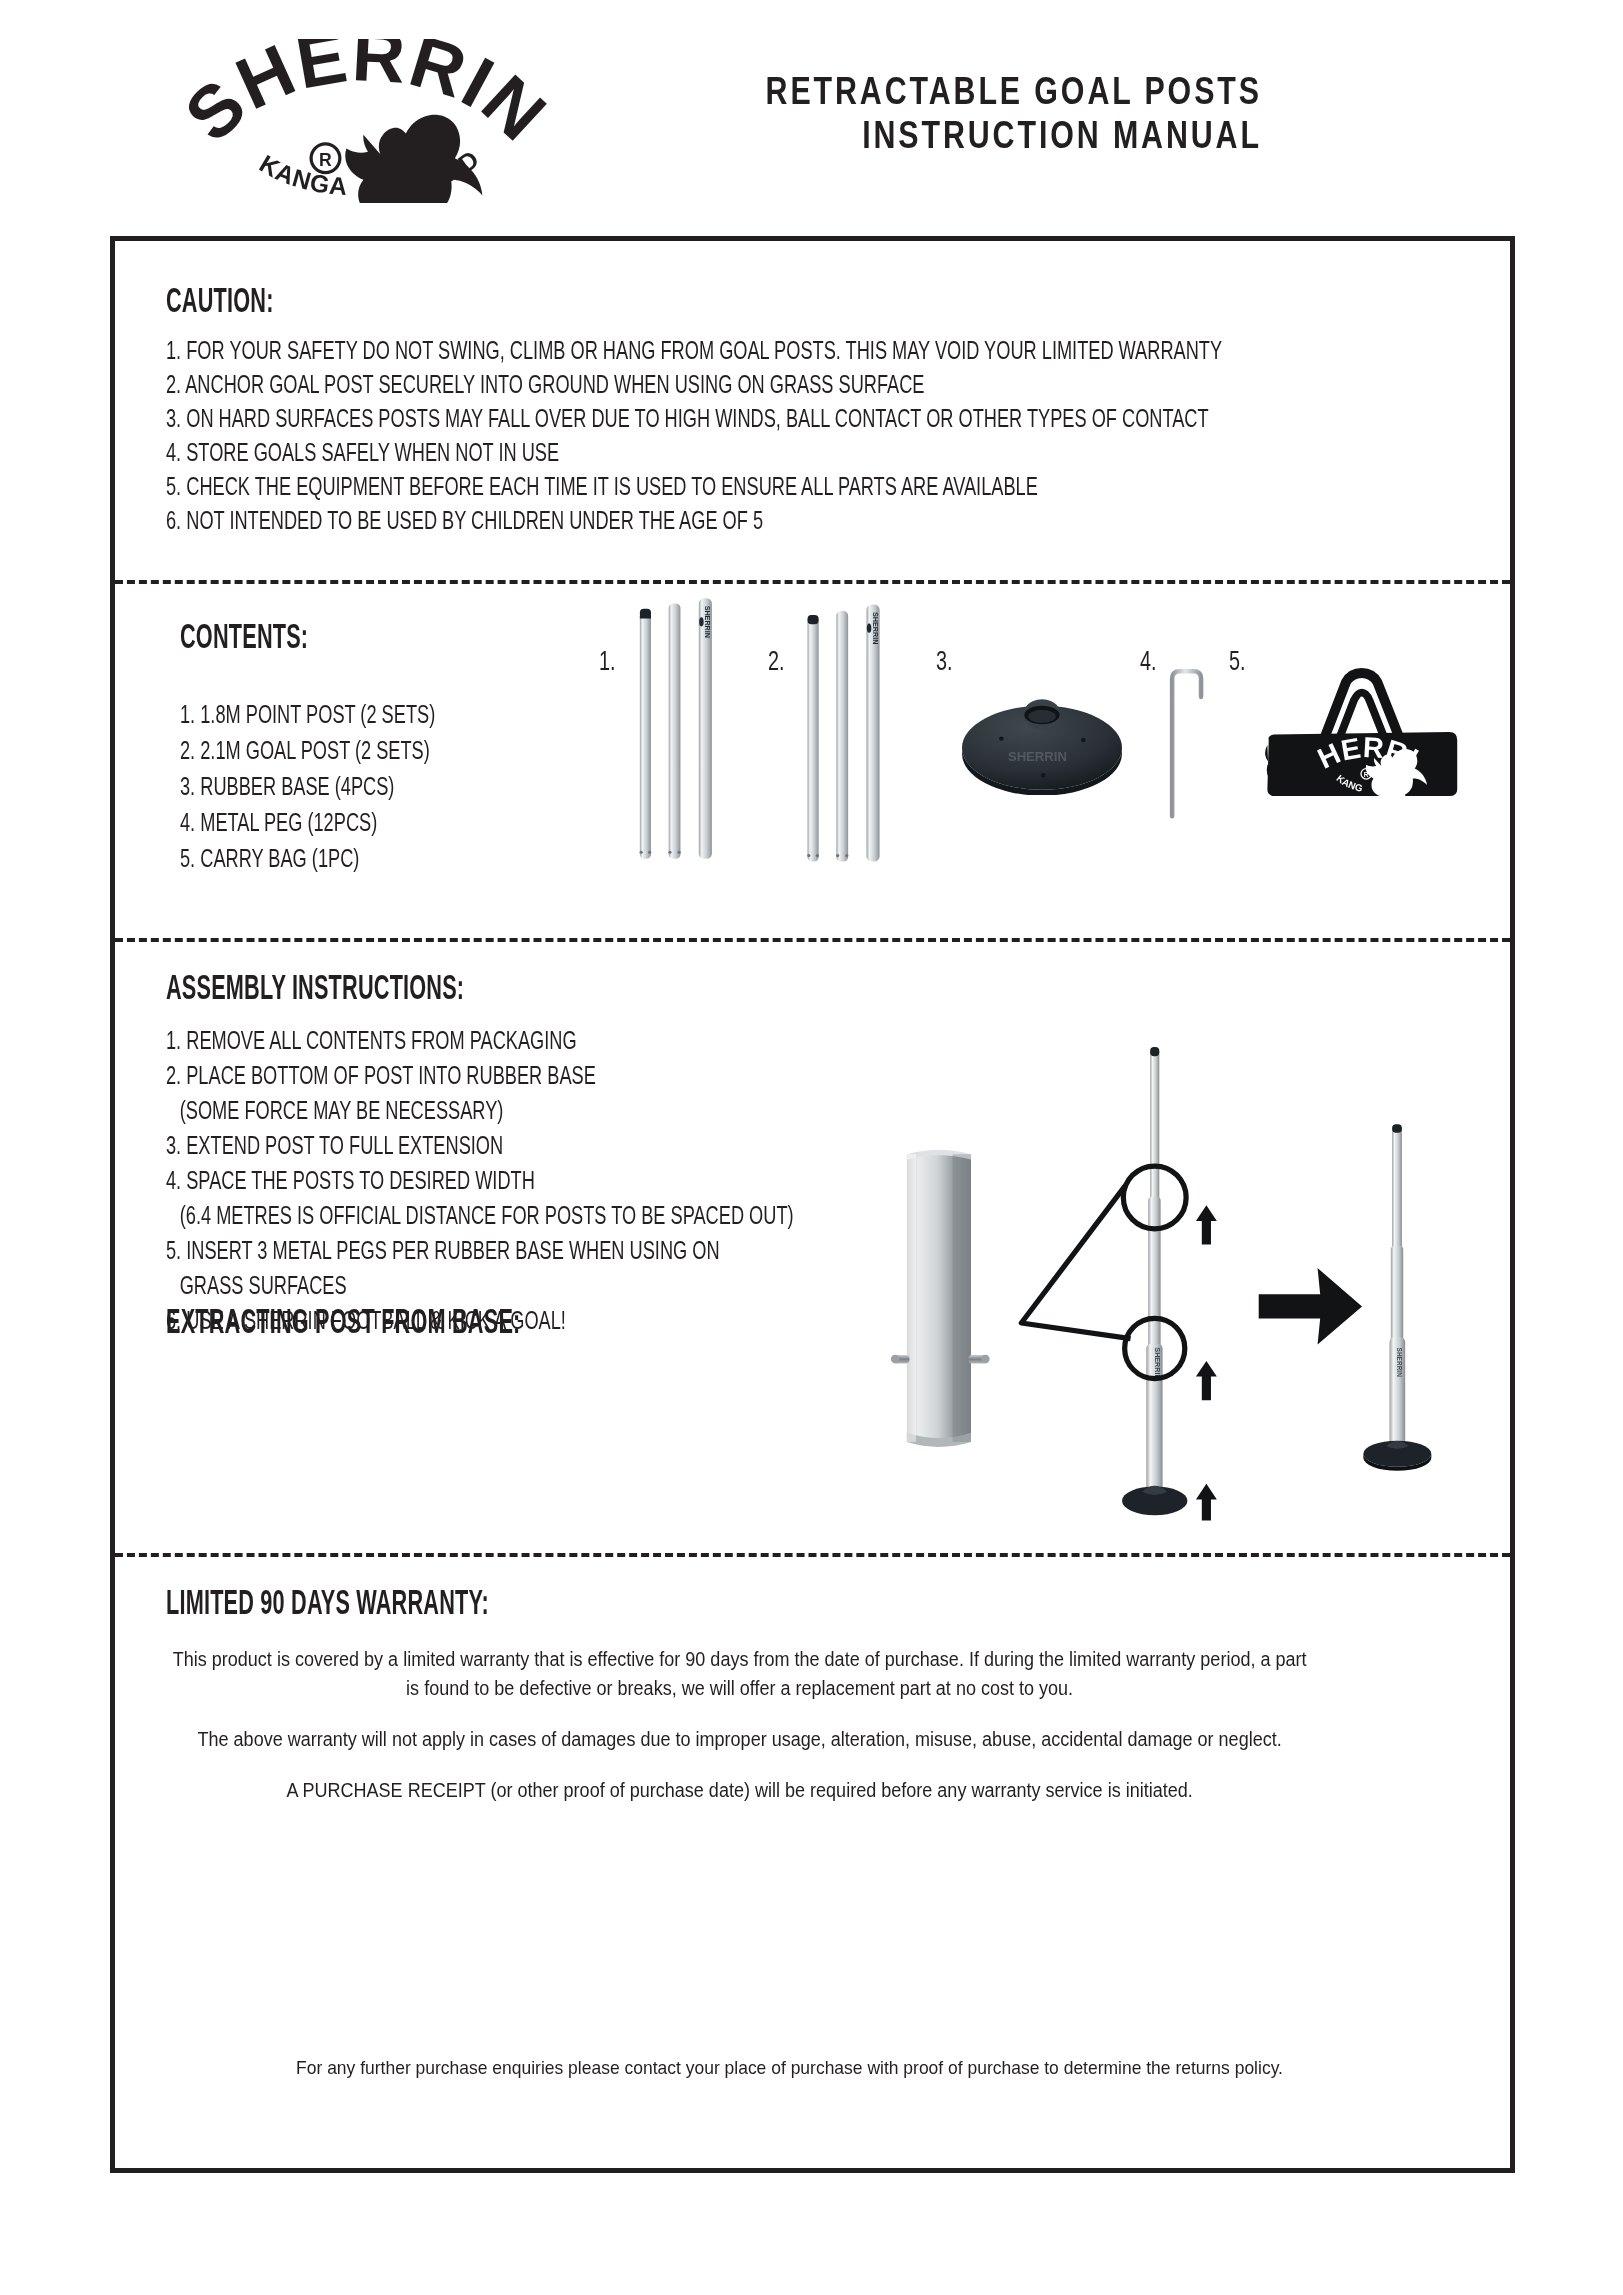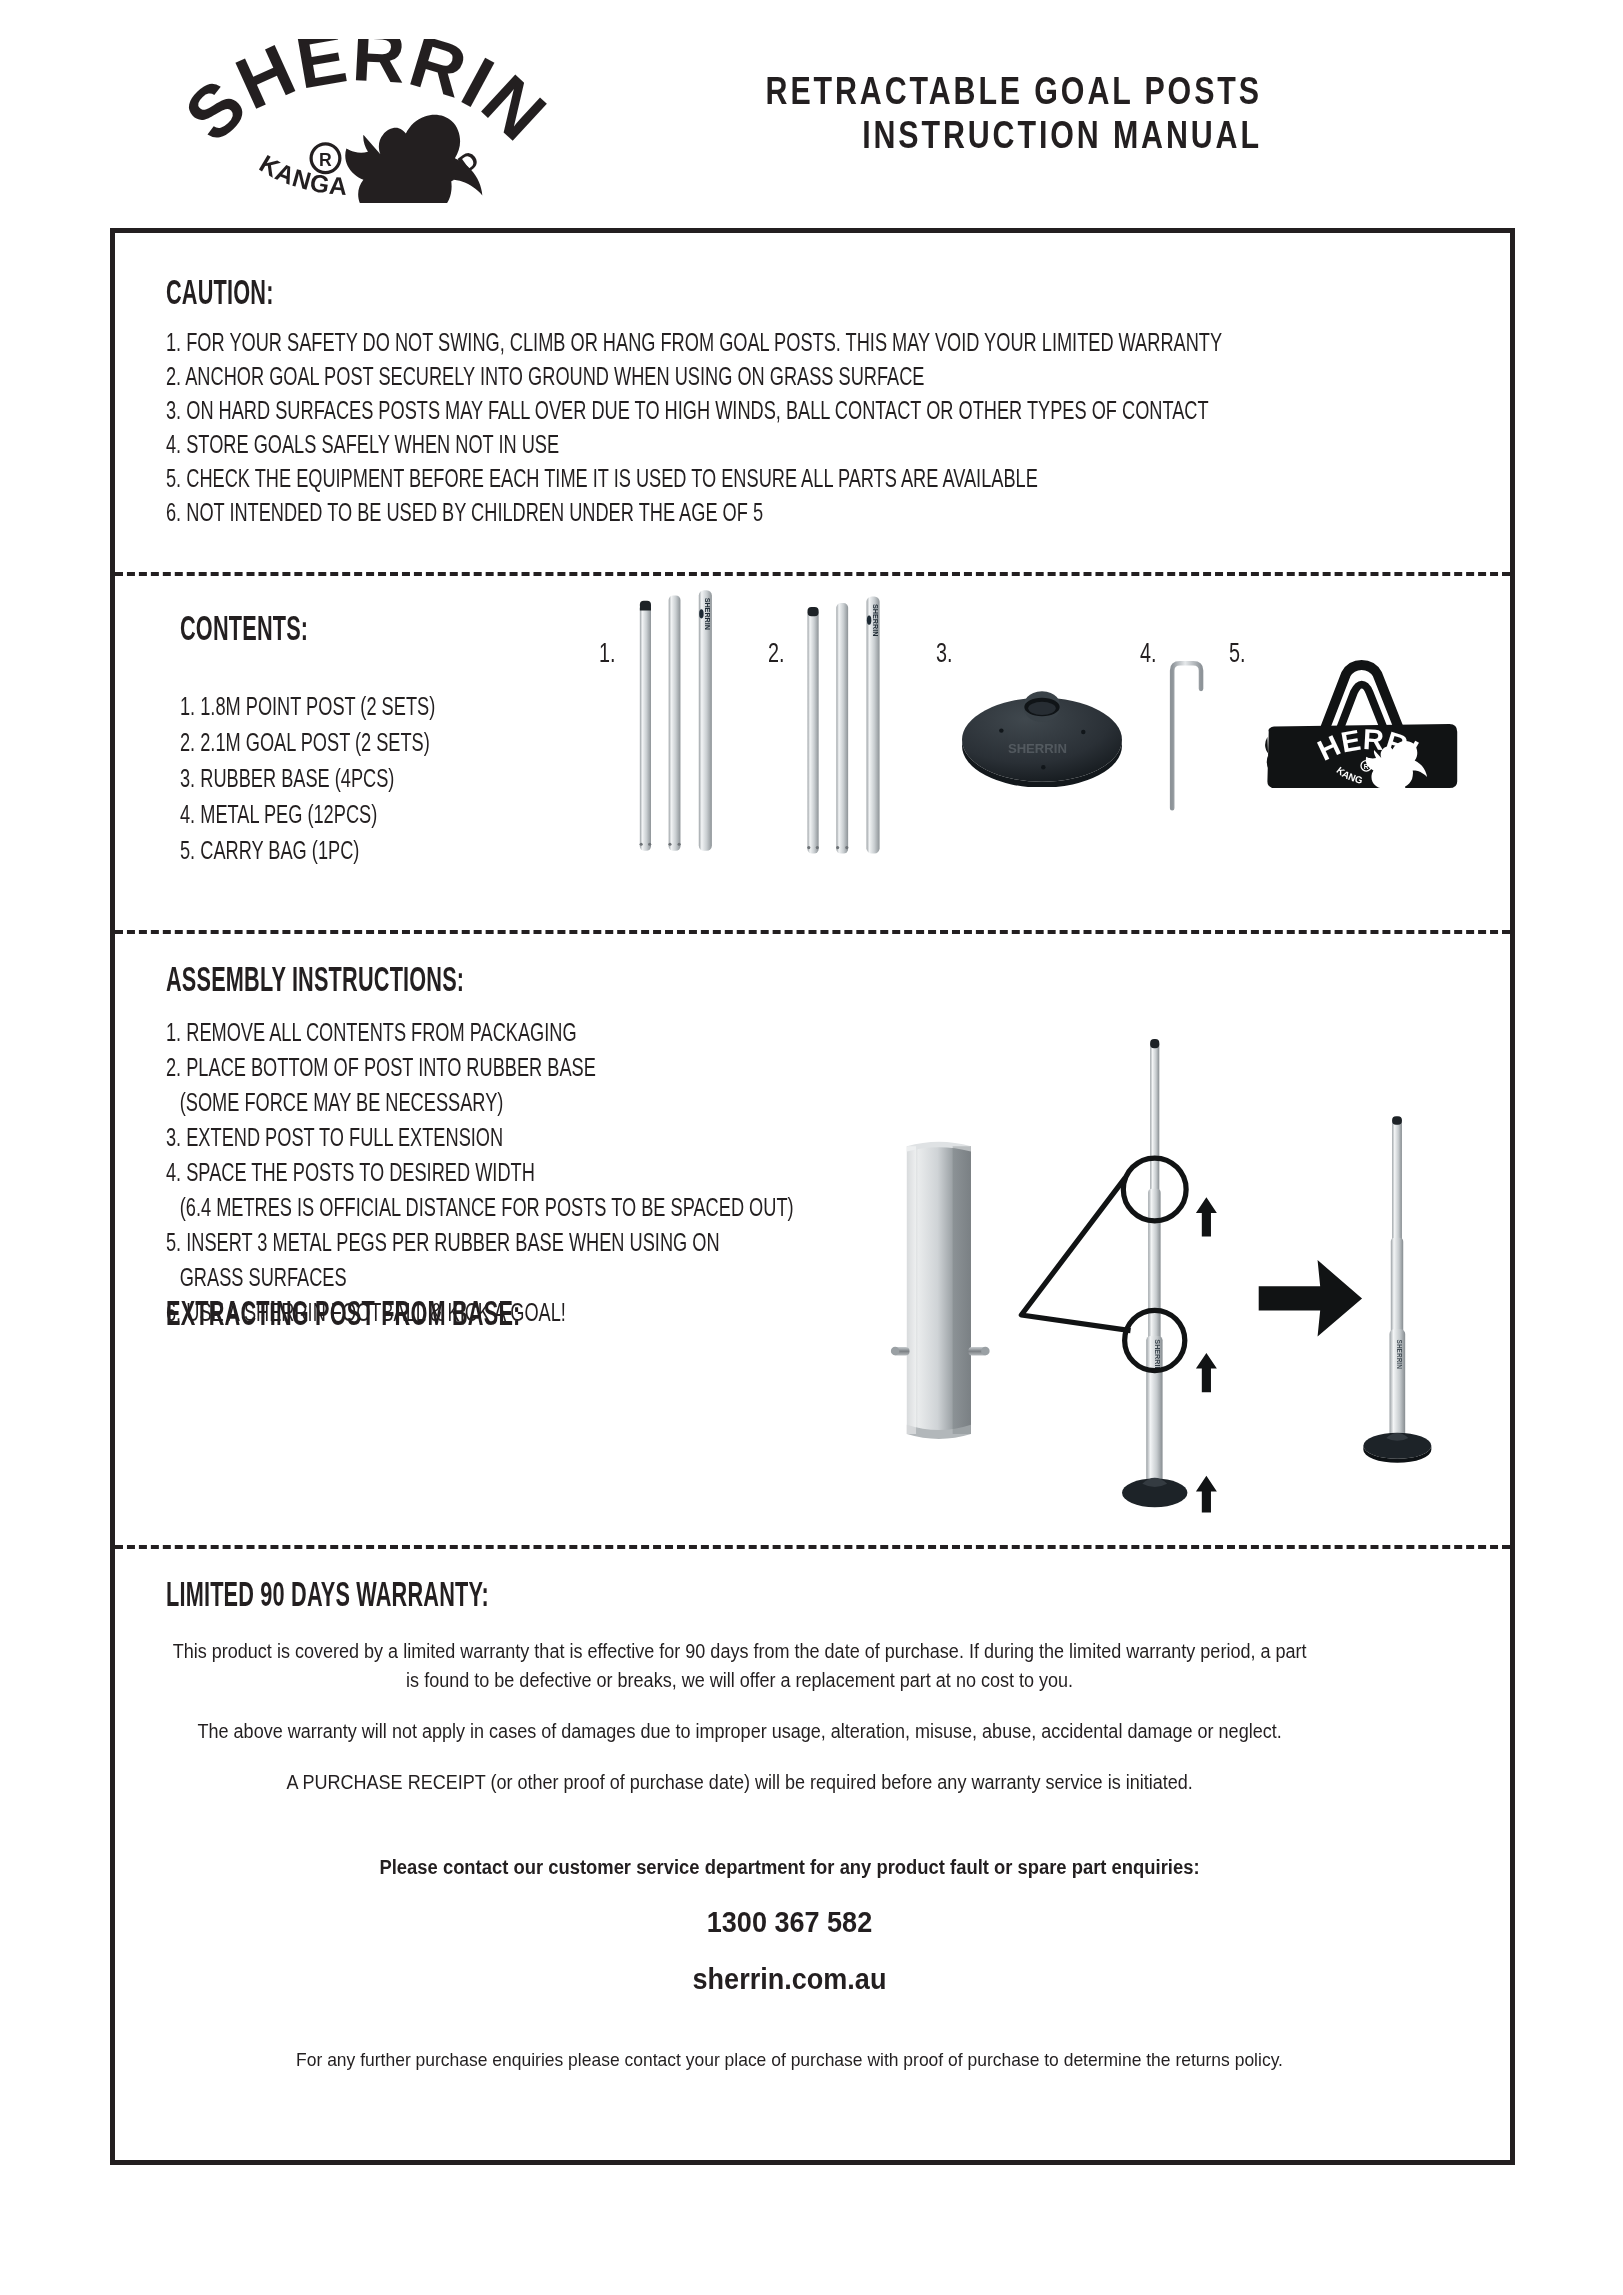--- a/index.html
+++ b/index.html
@@ -28,21 +28,21 @@
     line-height:44px;
     letter-spacing:3.6px;
     color:#231f20;
     transform:scaleX(0.80);
     transform-origin:center;
     white-space:nowrap;
   }
 
   
   #main-box {
-    position:absolute; left:110px; top:228px;
+    position:absolute; left:110px; top:236px;
     width:1405px; height:1937px;
     border:5.9px solid #231f20;
     box-sizing:border-box;
     background:#fff;
   }
 
   .divider {
     position:absolute; left:0; right:0; height:0;
     border-top:4.6px dashed #231f20;
   }
@@ -458,23 +458,18 @@
 
   <div id="sec-warranty">
     <div id="warranty-heading" class="sec-head">LIMITED 90 DAYS WARRANTY:</div>
 
     <div id="warranty-body">
       <p class="warr-para">This product is covered by a limited warranty that is effective for 90 days from the date of purchase. If during the limited warranty period, a part is found to be defective or breaks, we will offer a replacement part at no cost to you.</p>
       <p class="warr-para">The above warranty will not apply in cases of damages due to improper usage, alteration, misuse, abuse, accidental damage or neglect.</p>
       <p class="warr-para">A PURCHASE RECEIPT (or other proof of purchase date) will be required before any warranty service is initiated.</p>
     </div>
 
-    <div id="contact-block">
-      <div class="contact-lead">Please contact our customer service department for any product fault or spare part enquiries:</div>
-      <div class="contact-phone">1300 367 582</div>
-      <div class="contact-web">sherrin.com.au</div>
-    </div>
 
     <div id="footnote">For any further purchase enquiries please contact your place of purchase with proof of purchase to determine the returns policy.</div>
   </div>
 
 </div>
 
 
 </body></html>

